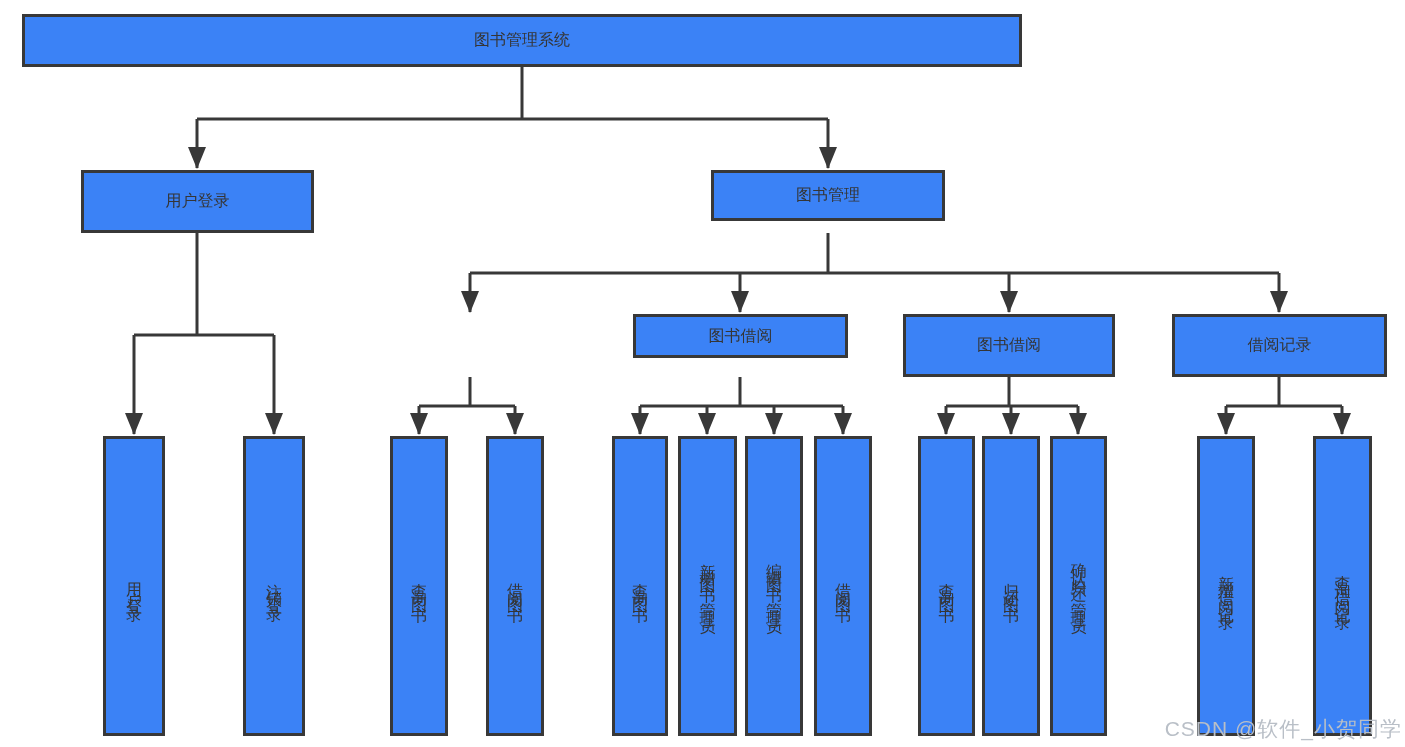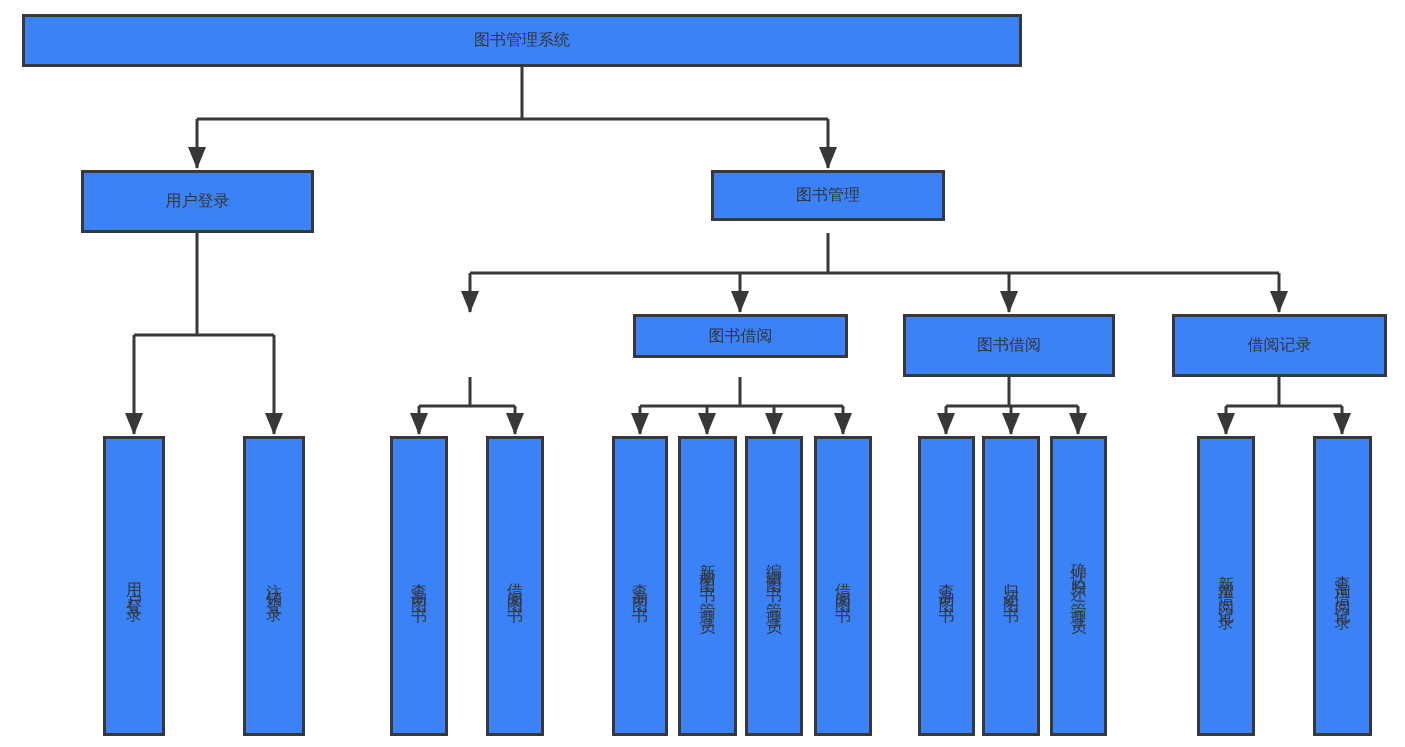--- a/index.html
+++ b/index.html
@@ -154,14 +154,15 @@
     <span>确认归还（管理员）</span>
   </div>
 
   <div class="node vnode" style="left:1197px; top:436px; width:58px; height:300px;">
     <span>新增借阅记录</span>
   </div>
   <div class="node vnode" style="left:1313px; top:436px; width:59px; height:300px;">
     <span>查询借阅记录</span>
   </div>
 
+  <div class="watermark">CSDN @软件_小贺同学</div>
 
 </div>
 
 </body></html>

